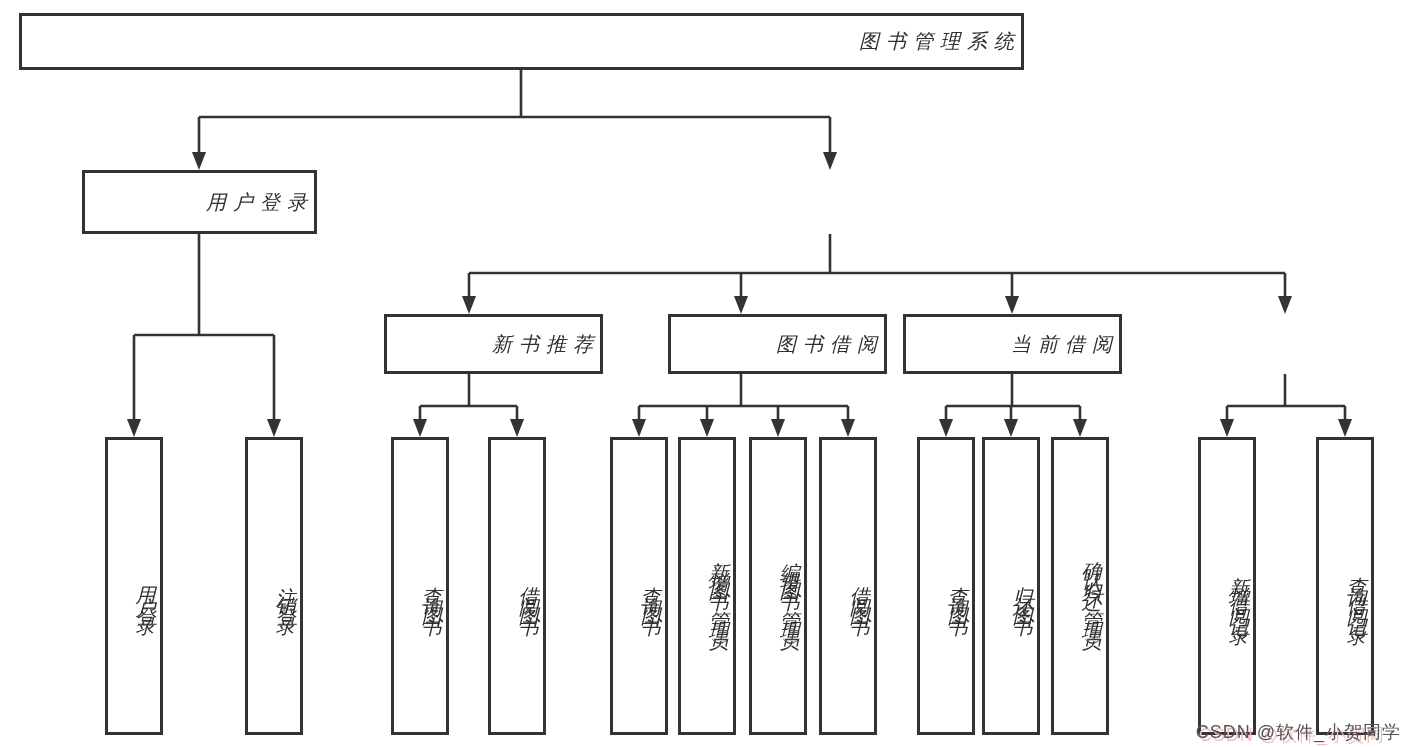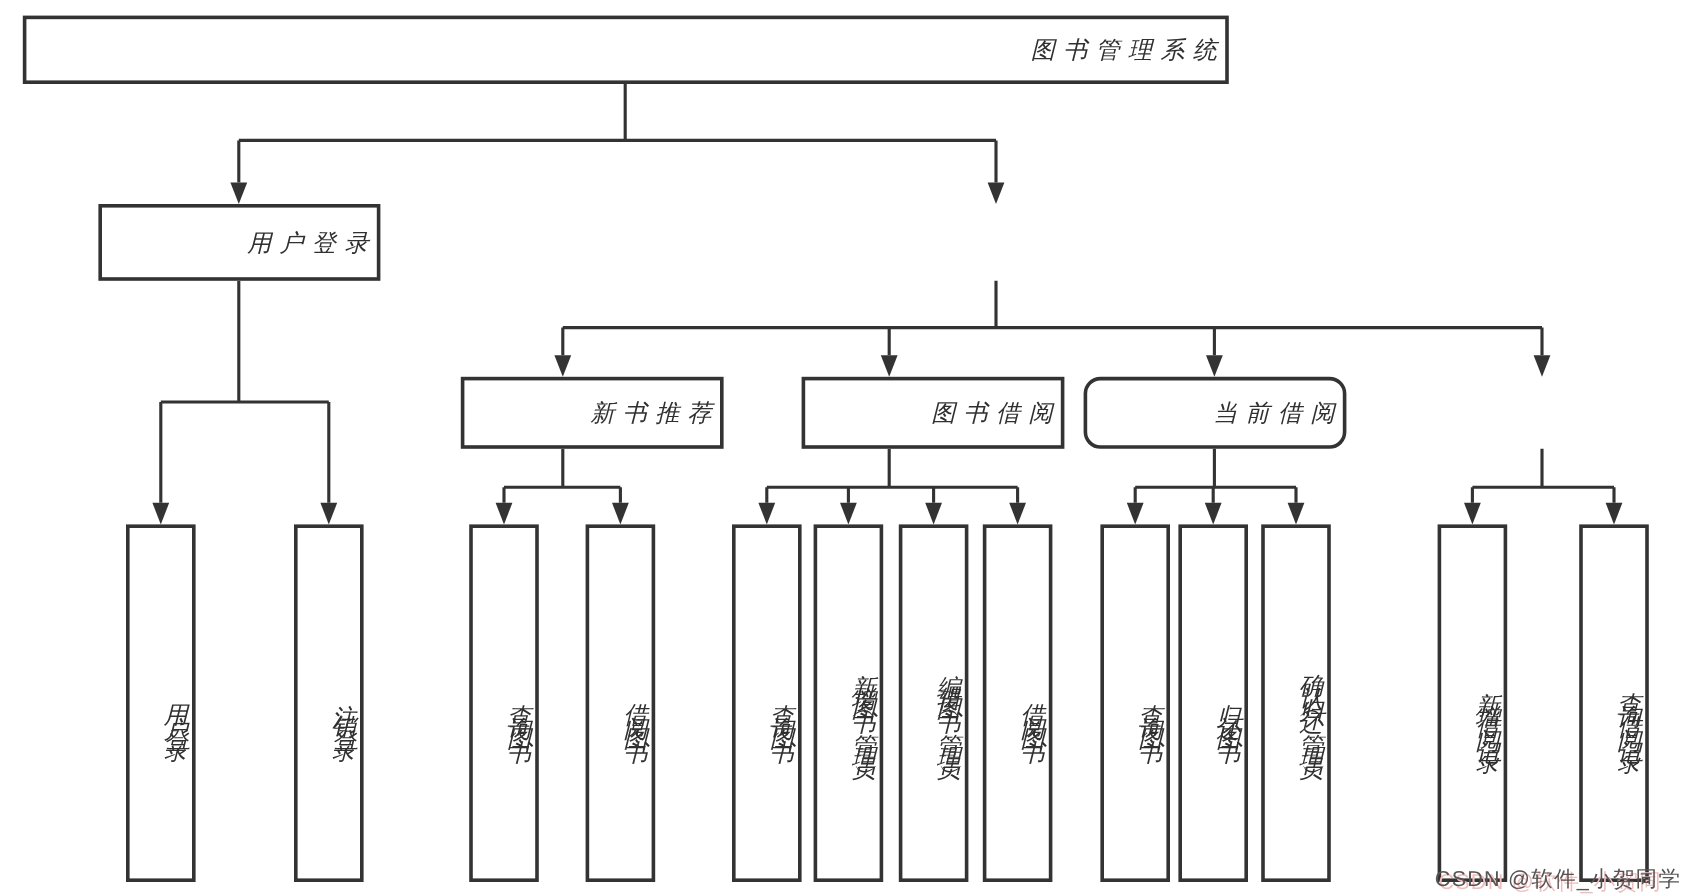--- a/index.html
+++ b/index.html
@@ -113,21 +113,21 @@
   <div class="box hbox" style="left:82px; top:170px; width:235px; height:64px;">
     <span>用户登录</span>
   </div>
 
   <div class="box hbox" style="left:360px; top:314px; width:219px; height:60px;margin-left:24px;">
     <span>新书推荐</span>
   </div>
   <div class="box hbox" style="left:632px; top:314px; width:219px; height:60px;margin-left:36px;">
     <span>图书借阅</span>
   </div>
-  <div class="box hbox" style="left:903px; top:314px; width:219px; height:60px;border-radius:14px;">
+  <div class="box hbox" style="left:903px; top:314px; width:219px; height:60px;">
     <span>当前借阅</span>
   </div>
 
   <div class="box vbox" style="left:105px; top:437px; width:58px; height:298px;">
     <span>用户登录</span>
   </div>
   <div class="box vbox" style="left:245px; top:437px; width:58px; height:298px;">
     <span>注销登录</span>
   </div>
   <div class="box vbox" style="left:391px; top:437px; width:58px; height:298px;">

